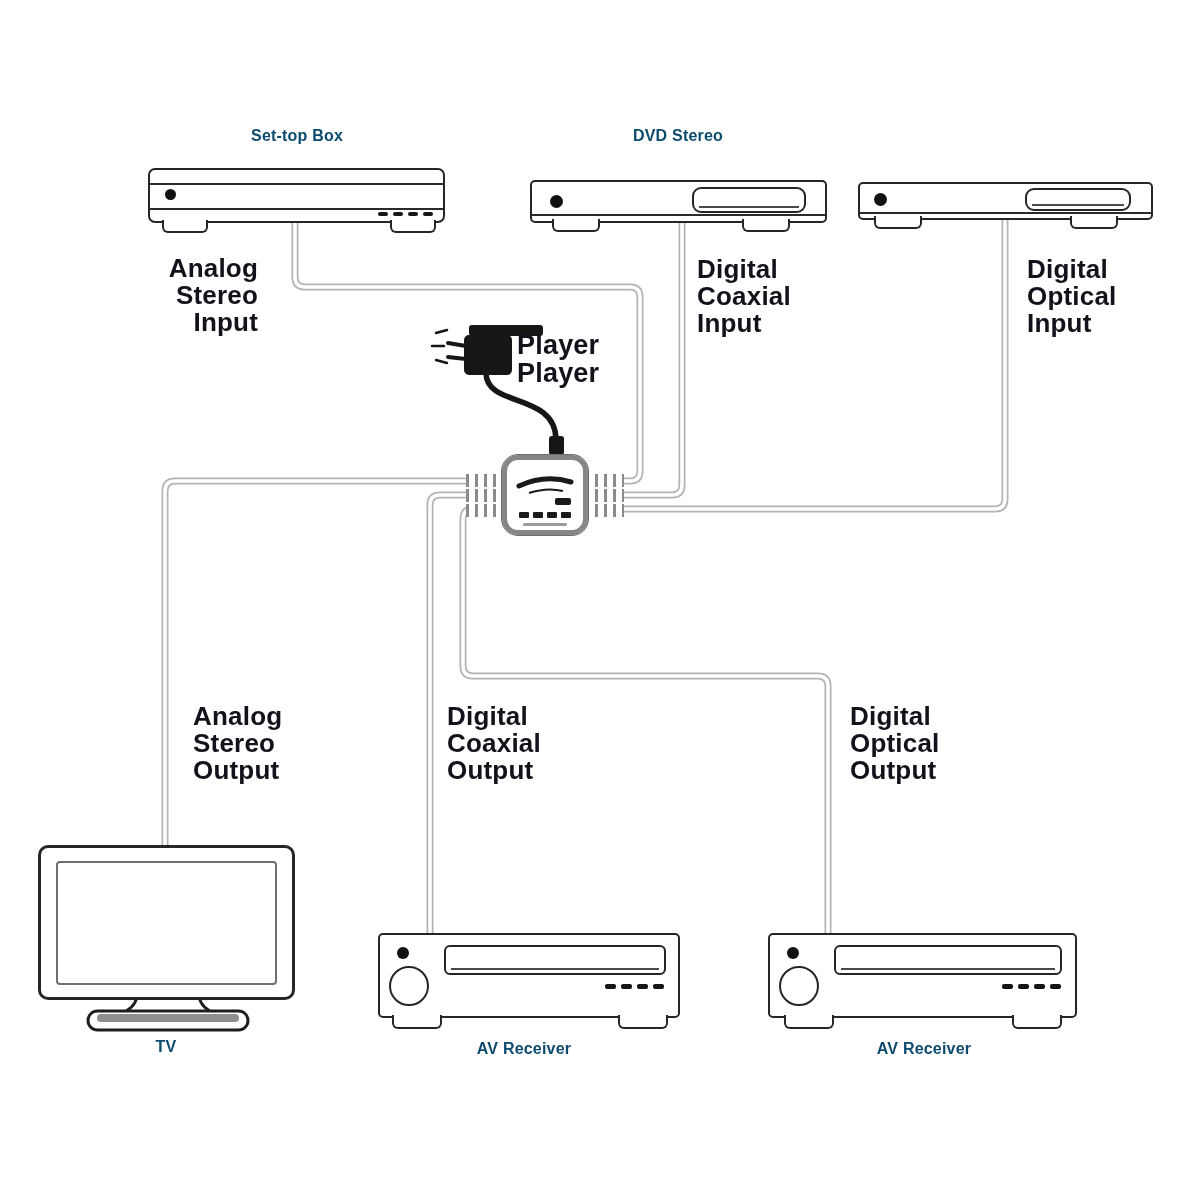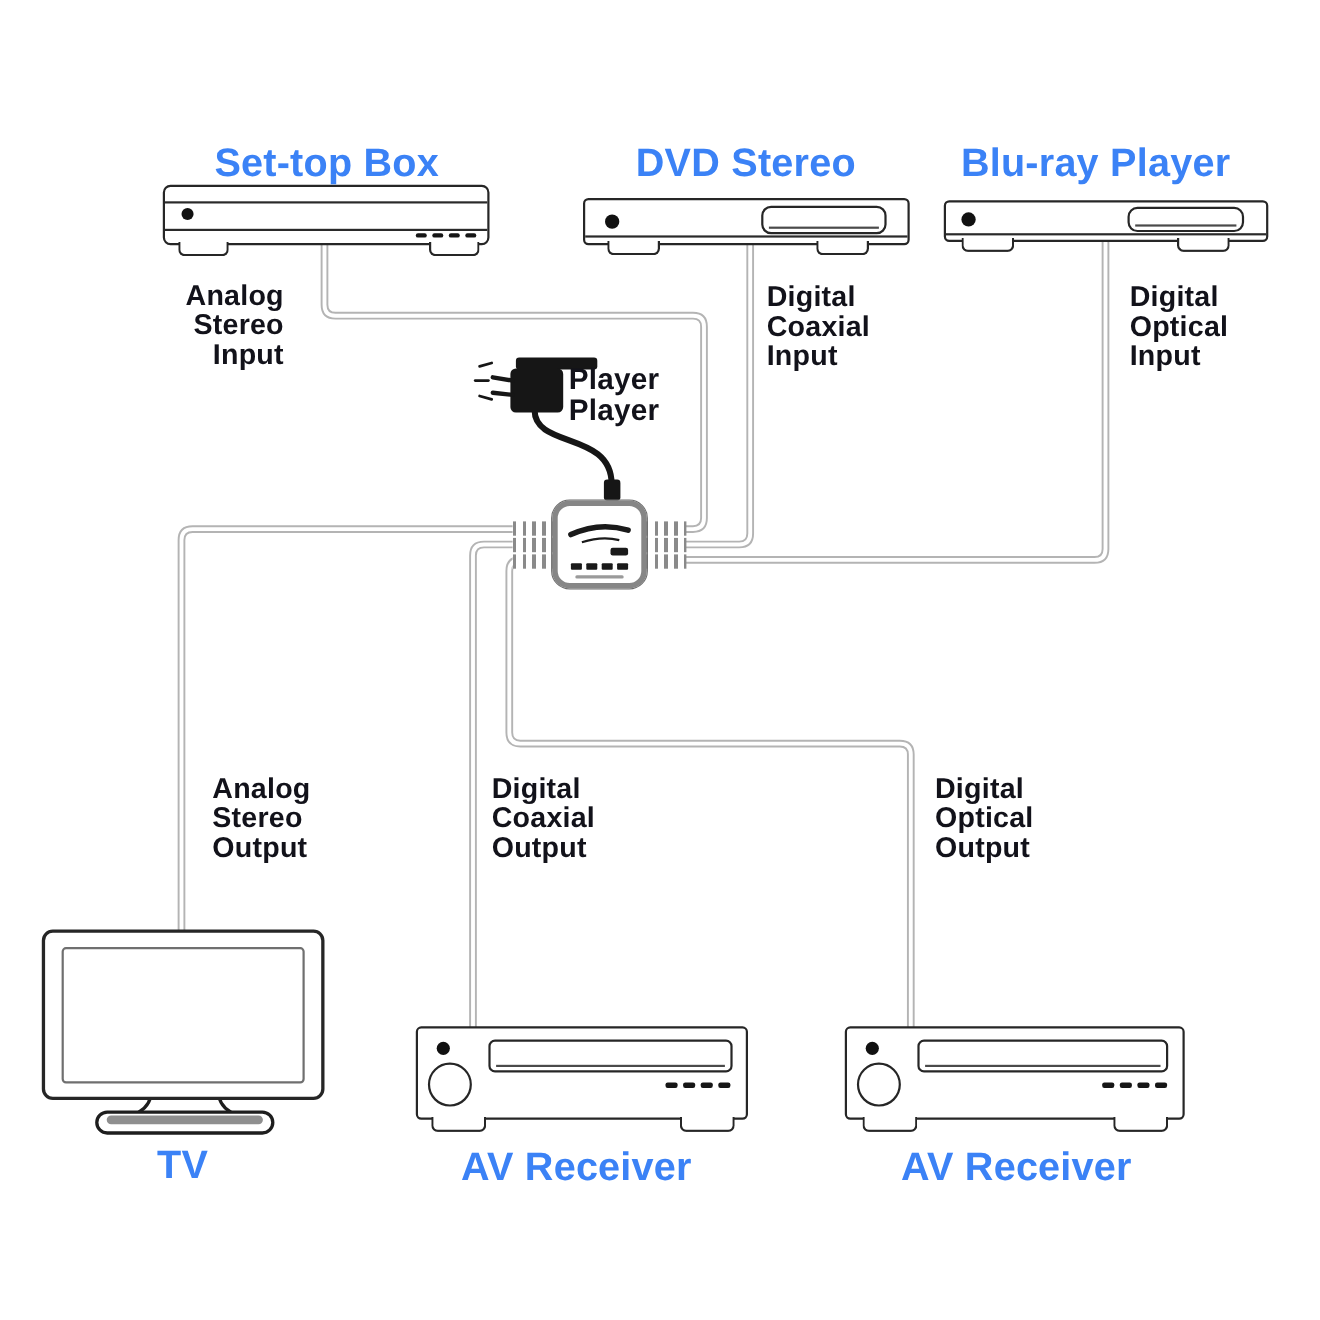--- a/index.html
+++ b/index.html
@@ -44,21 +44,21 @@
         border:2px solid #262626; border-radius:6px; box-sizing:border-box;}
 
   
   .switch-body{position:absolute; left:502px; top:455px; width:86px; height:80px;
         z-index:3; background:#fff; border:5px solid #868686; outline:1.5px solid #6d6d6d;
         border-radius:16px; box-sizing:border-box; display:flex; align-items:center; justify-content:center;}
   .comb{position:absolute; z-index:2; height:13px; width:38px;
         background:repeating-linear-gradient(90deg,#8a8a8a 0 3px,#ffffff 3px 9px);}
 
   
-  .title{position:absolute; z-index:4; font-weight:bold; font-size:36px; color:#3b82f6;
+  .title{position:absolute; z-index:4; font-weight:bold; font-size:16px; color:#0c4a6e;
          transform:translateX(-50%); white-space:nowrap; letter-spacing:0.2px;}
   .port{position:absolute; z-index:4; font-weight:bold; font-size:26px; line-height:27px;
         color:#12121a; letter-spacing:0.2px;}
   .port span{display:block;}
   .port-right{text-align:right;}
 </style>
 </head>
 <body>
 
 <div class="canvas">
@@ -192,21 +192,20 @@
         <div class="dash"></div>
         <div class="dash"></div>
         <div class="dash"></div>
     </div>
   </div>
   <div class="foot" style="left:784px;top:1015px;width:50px;height:14px"></div>
   <div class="foot" style="left:1012px;top:1015px;width:50px;height:14px"></div>
 
   <div class="title" style="left:297px;top:127px">Set-top Box</div>
   <div class="title" style="left:678px;top:127px">DVD Stereo</div>
-  <div class="title" style="left:996px;top:127px">Blu-ray Player</div>
   <div class="title" style="left:166px;top:1038px">TV</div>
   <div class="title" style="left:524px;top:1040px">AV Receiver</div>
   <div class="title" style="left:924px;top:1040px">AV Receiver</div>
 
   <div class="port port-right" style="left:148px;top:255px;width:110px">
     <span>Analog</span>
     <span>Stereo</span>
     <span>Input</span>
   </div>
   <div class="port" style="left:697px;top:256px">

